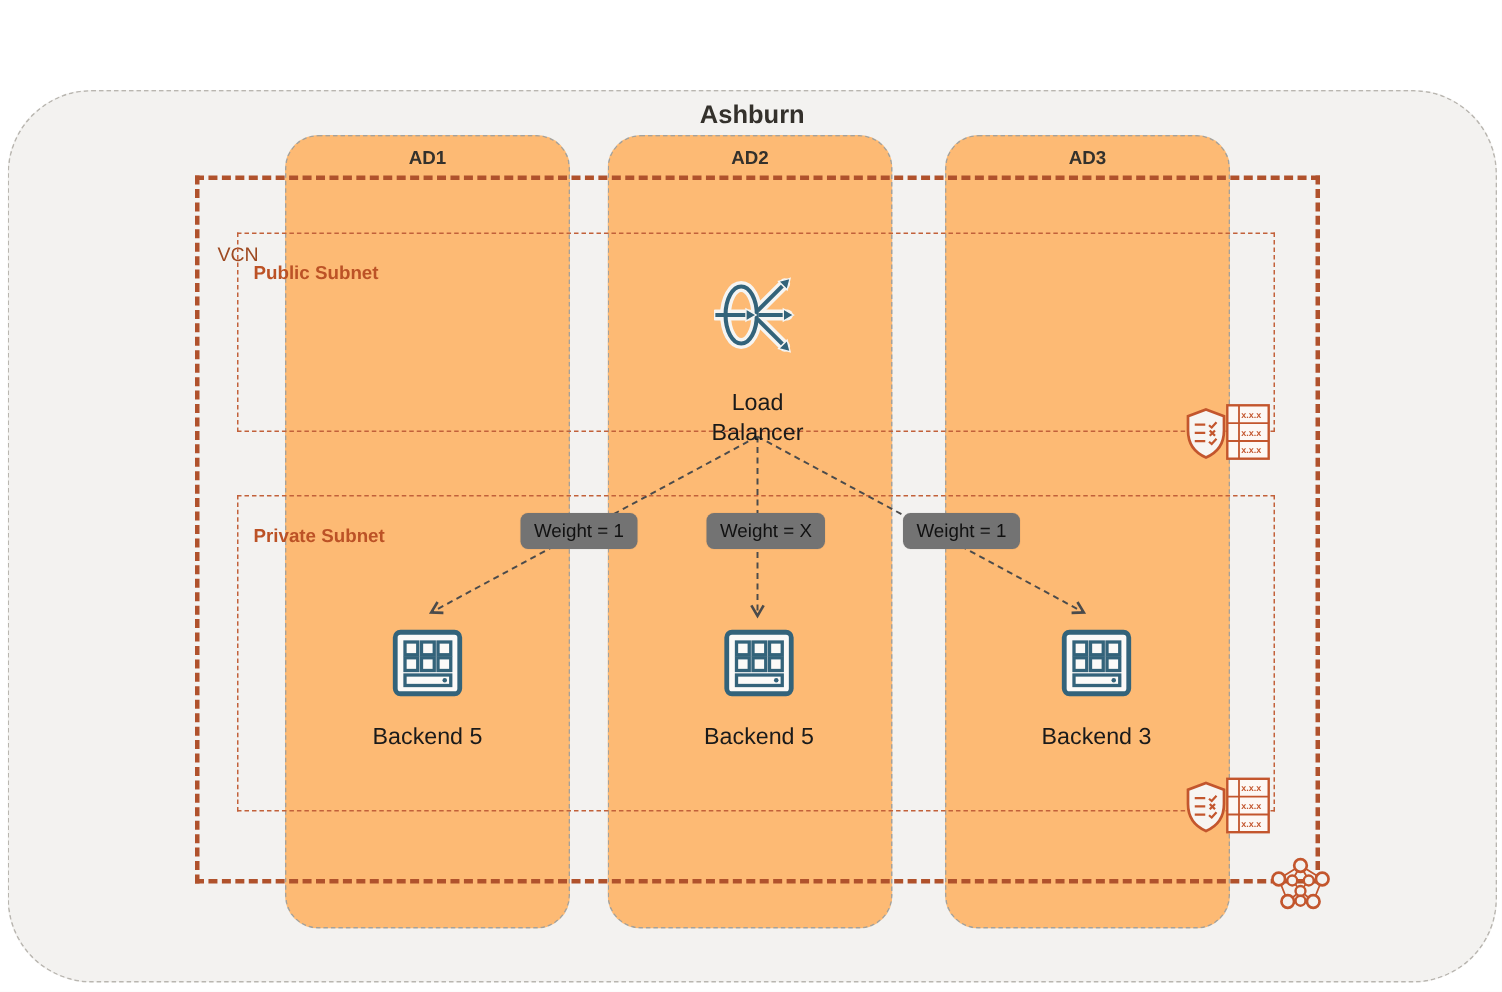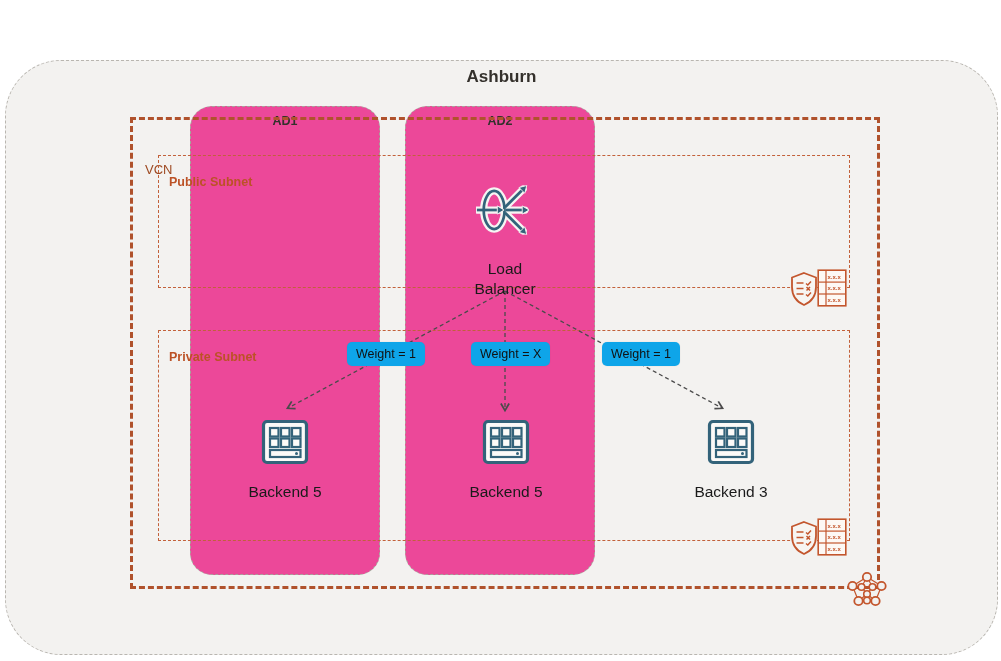--- a/index.html
+++ b/index.html
@@ -5,42 +5,42 @@
   * { margin:0; padding:0; box-sizing:border-box; }
   html,body { background:#ffffff; }
   body { font-family:"Liberation Sans","DejaVu Sans",sans-serif; }
   .stage { position:relative; width:1001px; height:661px; background:#ffffff; overflow:hidden; }
 
   .region { position:absolute; left:5px; top:60px; width:993px; height:595px;
             background:#f3f2f0; border:1px dashed #b9b6b0; border-radius:56px; }
   .region-title { position:absolute; left:0; right:0; top:6px; text-align:center;
                   font-size:17px; font-weight:bold; color:#34312c; }
 
-  .ad { position:absolute; top:106px; width:190px; height:469px; background:#ec4899;
+  .ad { position:absolute; top:90px; width:190px; height:529px; background:#fdba74;
         border:1px dashed #a6a29a; border-radius:22px; }
   .ad-label { position:absolute; left:0; right:0; top:7px; text-align:center;
               font-size:12.5px; font-weight:bold; color:#34312c; }
   .ad1 { left:190px; } .ad2 { left:405px; } .ad3 { left:630px; }
 
   .vcn-box { position:absolute; left:130px; top:117px; width:750px; height:472px;
              border:3px dashed #b0522c; }
   .vcn-label { position:absolute; left:12px; top:6px; font-size:13px; font-weight:normal; color:#9e4a22;margin-top:36px; }
 
   .subnet { position:absolute; left:158px; width:692px; border:1.5px dashed #c2613a; }
   .subnet-public  { top:155px; height:133px; }
   .subnet-private { top:330px; height:211px; }
   .subnet-label { position:absolute; left:10px; top:7px; font-size:12.5px; font-weight:bold; color:#bc5226;margin-top:12px; }
 
   .backend-set { position:absolute; left:200px; top:370px; width:610px; height:150px;
                  background:#fbfaf8; border:1.3px dashed #c8c5bd; border-radius:10px; }
   .backend-set-label { position:absolute; left:9px; top:7px; font-size:12.5px; color:#33302c; }
 
   .connectors { position:absolute; left:0; top:0; width:1001px; height:661px; pointer-events:none; }
 
-  .weight { position:absolute; background:#0ea5e9; border-radius:5px; padding:5px 9px;
+  .weight { position:absolute; background:#737373; border-radius:5px; padding:5px 9px;
             font-size:12.5px; color:#111111; box-shadow:0 0 0 0.5px rgba(0,0,0,0.04);text-align:center; }
   .weight-1 { left:347px; top:342px; }
   .weight-2 { left:471px; top:342px; }
   .weight-3 { left:602px; top:342px; }
 
   .node-icon { position:absolute; }
   .node-label { position:absolute; text-align:center; font-size:15.5px; line-height:20px; color:#1a1a1a; }
   .lb-label { left:460px; top:243px; width:90px;margin-top:16px; }
   .b1-label { left:225px; top:482px; width:120px; }
   .b2-label { left:446px; top:482px; width:120px; }
@@ -53,20 +53,23 @@
 
   <div class="region">
     <div class="region-title">Ashburn</div>
   </div>
 
   <div class="ad ad1">
     <div class="ad-label">AD1</div>
   </div>
   <div class="ad ad2">
     <div class="ad-label">AD2</div>
+  </div>
+  <div class="ad ad3">
+    <div class="ad-label">AD3</div>
   </div>
 
   <div class="vcn-box">
     <div class="vcn-label">VCN</div>
   </div>
 
   <div class="subnet subnet-public">
     <div class="subnet-label">Public Subnet</div>
   </div>
   <div class="subnet subnet-private">

